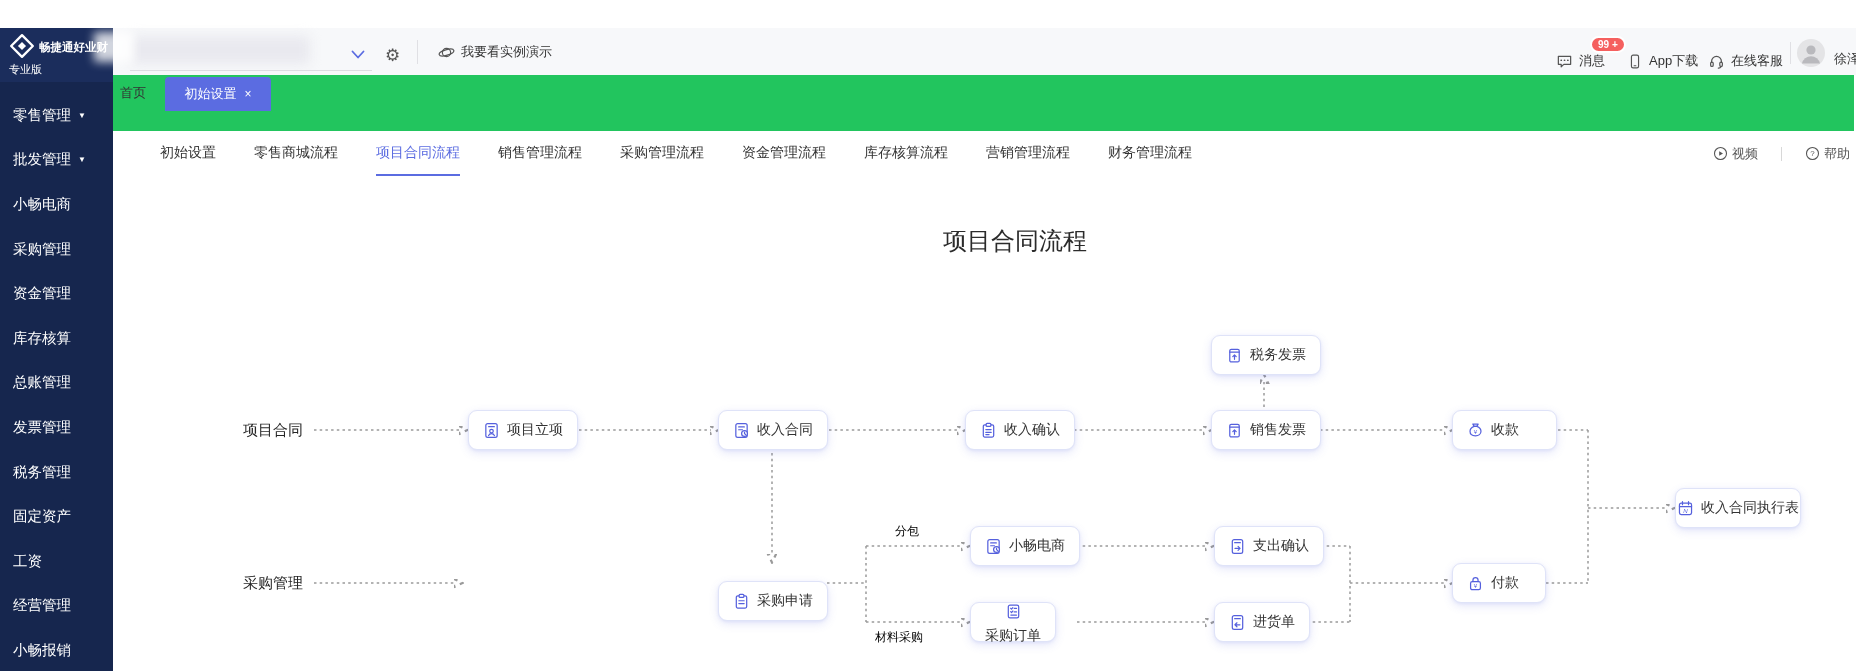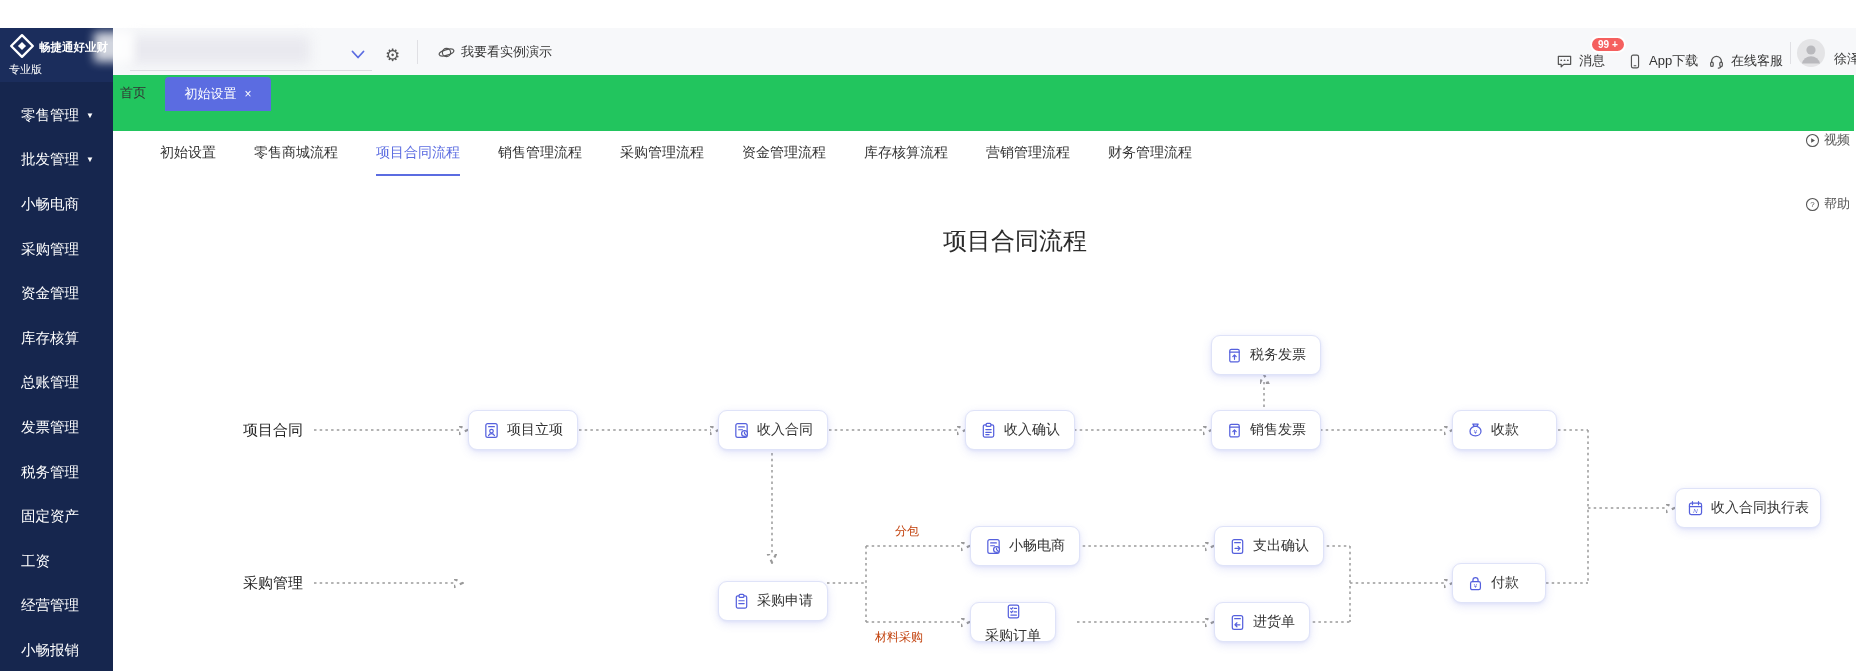--- a/index.html
+++ b/index.html
@@ -12,21 +12,21 @@
   
   .logo-block { position:absolute; left:0; top:28px; width:113px; height:54px; background:#1b2d5c; z-index:4;padding-left:10px; }
   .logo-mark { position:absolute; left:9px; top:5px; }
   .brand-name { position:absolute; left:39px; top:12px; color:#fff; font-size:11.5px; font-weight:bold; white-space:nowrap; width:74px; overflow:hidden; }
   .brand-edition { position:absolute; left:9px; top:34px; color:#fff; font-size:11px; }
   .logo-blur { position:absolute; left:94px; top:4px; width:40px; height:30px; background:rgba(255,255,255,.8); filter:blur(5px); }
 
   
   .side { position:absolute; left:0; top:82px; width:113px; height:589px; background:#16264e; z-index:3; }
   .side-menu { position:absolute; left:0; top:11px; width:113px; }
-  .side-item { height:44.6px; display:flex; align-items:center; padding-left:21px; color:#fff; font-size:14.5px; font-weight:500; cursor:pointer; white-space:nowrap; }
+  .side-item { height:44.6px; display:flex; align-items:center; padding-left:13px; color:#fff; font-size:14.5px; font-weight:500; cursor:pointer; white-space:nowrap; }
   .caret { font-size:8px; margin-left:7px; color:#fff; }
 
   
   .header { position:absolute; left:113px; top:28px; width:1743px; height:47px; background:#f7f8fa; }
   .hdr-blur { position:absolute; left:17px; top:8px; width:180px; height:28px; background:#e9e9ef; border-radius:4px; filter:blur(6px); }
   .hdr-underline { position:absolute; left:17px; top:42px; width:242px; height:1px; background:#dcdce2; }
   .hdr-chevron { position:absolute; left:237px; top:21px; }
   .hdr-gear { position:absolute; left:272px; top:17px; font-size:17px; color:#555; cursor:pointer; }
   .vdiv { position:absolute; width:1px; background:#e0e0e4; }
   .hgroup { position:absolute; display:flex; align-items:center; gap:6px; font-size:13px; color:#333; cursor:pointer; white-space:nowrap; }
@@ -41,42 +41,42 @@
   .wintab-close { font-size:12px; cursor:pointer; }
 
   
   .content { position:absolute; left:113px; top:131px; width:1743px; height:540px; background:#fff; }
 
   .flowtabs { position:absolute; left:47px; top:0; height:45px; display:flex; gap:38px; z-index:2; }
   .ftab { font-size:14px; color:#333; line-height:43px; cursor:pointer; position:relative; white-space:nowrap; }
   .ftab.active { color:#5b6ce1; }
   .ftab.active::after { content:""; position:absolute; left:0; right:0; bottom:0; height:2px; background:#5b6ce1; }
 
-  .tools { position:absolute; right:6px; top:0; height:45px; display:flex; align-items:center; gap:23px; font-size:13px; color:#555; z-index:2;flex-direction:column; }
+  .tools { position:absolute; right:6px; top:0; height:45px; display:flex; align-items:center; gap:23px; font-size:13px; color:#555; z-index:2; }
   .tools .t-item { display:flex; align-items:center; gap:4px; cursor:pointer; white-space:nowrap; }
   .tools .t-sep { width:1px; height:14px; background:#d8d8d8; }
 
   .page-title { position:absolute; left:902px; top:94px; transform:translateX(-50%); font-size:24px; font-weight:500; color:#2b2b2b; white-space:nowrap; z-index:2; }
 
   .edges { position:absolute; left:0; top:0; width:1743px; height:540px; z-index:1; pointer-events:none; }
   .edges path { fill:none; stroke:#9a9a9a; stroke-width:1.5; stroke-dasharray:2.5 3.2; }
 
   .node { position:absolute; height:40px; display:inline-flex; align-items:center; gap:7px; padding:0 14px; background:#fff;
           border:1px solid #dfe3f8; border-radius:9px; font-size:14px; color:#333; white-space:nowrap; cursor:pointer; z-index:2;
           box-shadow:0 3px 10px rgba(93,107,225,.16), 0 1px 3px rgba(93,107,225,.10); }
   .node svg { flex:0 0 auto; }
   .n-lixiang{left:355px;top:279px;justify-content:space-between;} .n-shouru-ht{left:605px;top:279px;} .n-shouru-qr{left:852px;top:279px;}
   .n-shuiwu-fp{left:1098px;top:204px;} .n-xiaoshou-fp{left:1098px;top:279px;}
-  .n-shoukuan{left:1339px;top:279px;min-width:105px;} .n-zhixingbiao{left:1562px;top:357px;padding:0 11px;}
+  .n-shoukuan{left:1339px;top:279px;min-width:105px;} .n-zhixingbiao{left:1562px;top:357px;padding:0 1px;}
   .n-caigou-sq{left:605px;top:450px;} .n-zhichu-ht{left:857px;top:395px;} .n-zhichu-qr{left:1101px;top:395px;}
   .n-caigou-dd{left:857px;top:471px;flex-direction:column;} .n-jinhuo{left:1101px;top:471px;} .n-fukuan{left:1339px;top:432px;min-width:94px;}
 
   .rowlabel { position:absolute; font-size:15px; font-weight:500; color:#262626; height:24px; line-height:24px; z-index:2; white-space:nowrap; }
   .rl-1 { left:130px; top:287px; } .rl-2 { left:130px; top:440px; }
-  .edgelabel { position:absolute; font-size:12px; color:#c2410c; z-index:2; white-space:nowrap; }
+  .edgelabel { position:absolute; font-size:12px; color:#000000; z-index:2; white-space:nowrap; }
   .el-fenbao { left:782px; top:392px; } .el-cailiao { left:762px; top:498px; }
 
   .icon-stroke { stroke:#5560dd; stroke-width:1.3; fill:none; stroke-linecap:round; stroke-linejoin:round; }
   .hdr-icon { stroke:#555; stroke-width:1.3; fill:none; stroke-linecap:round; stroke-linejoin:round; }
 </style>
 </head>
 <body>
 
 <div id="app">
   <div class="topstrip"></div>

